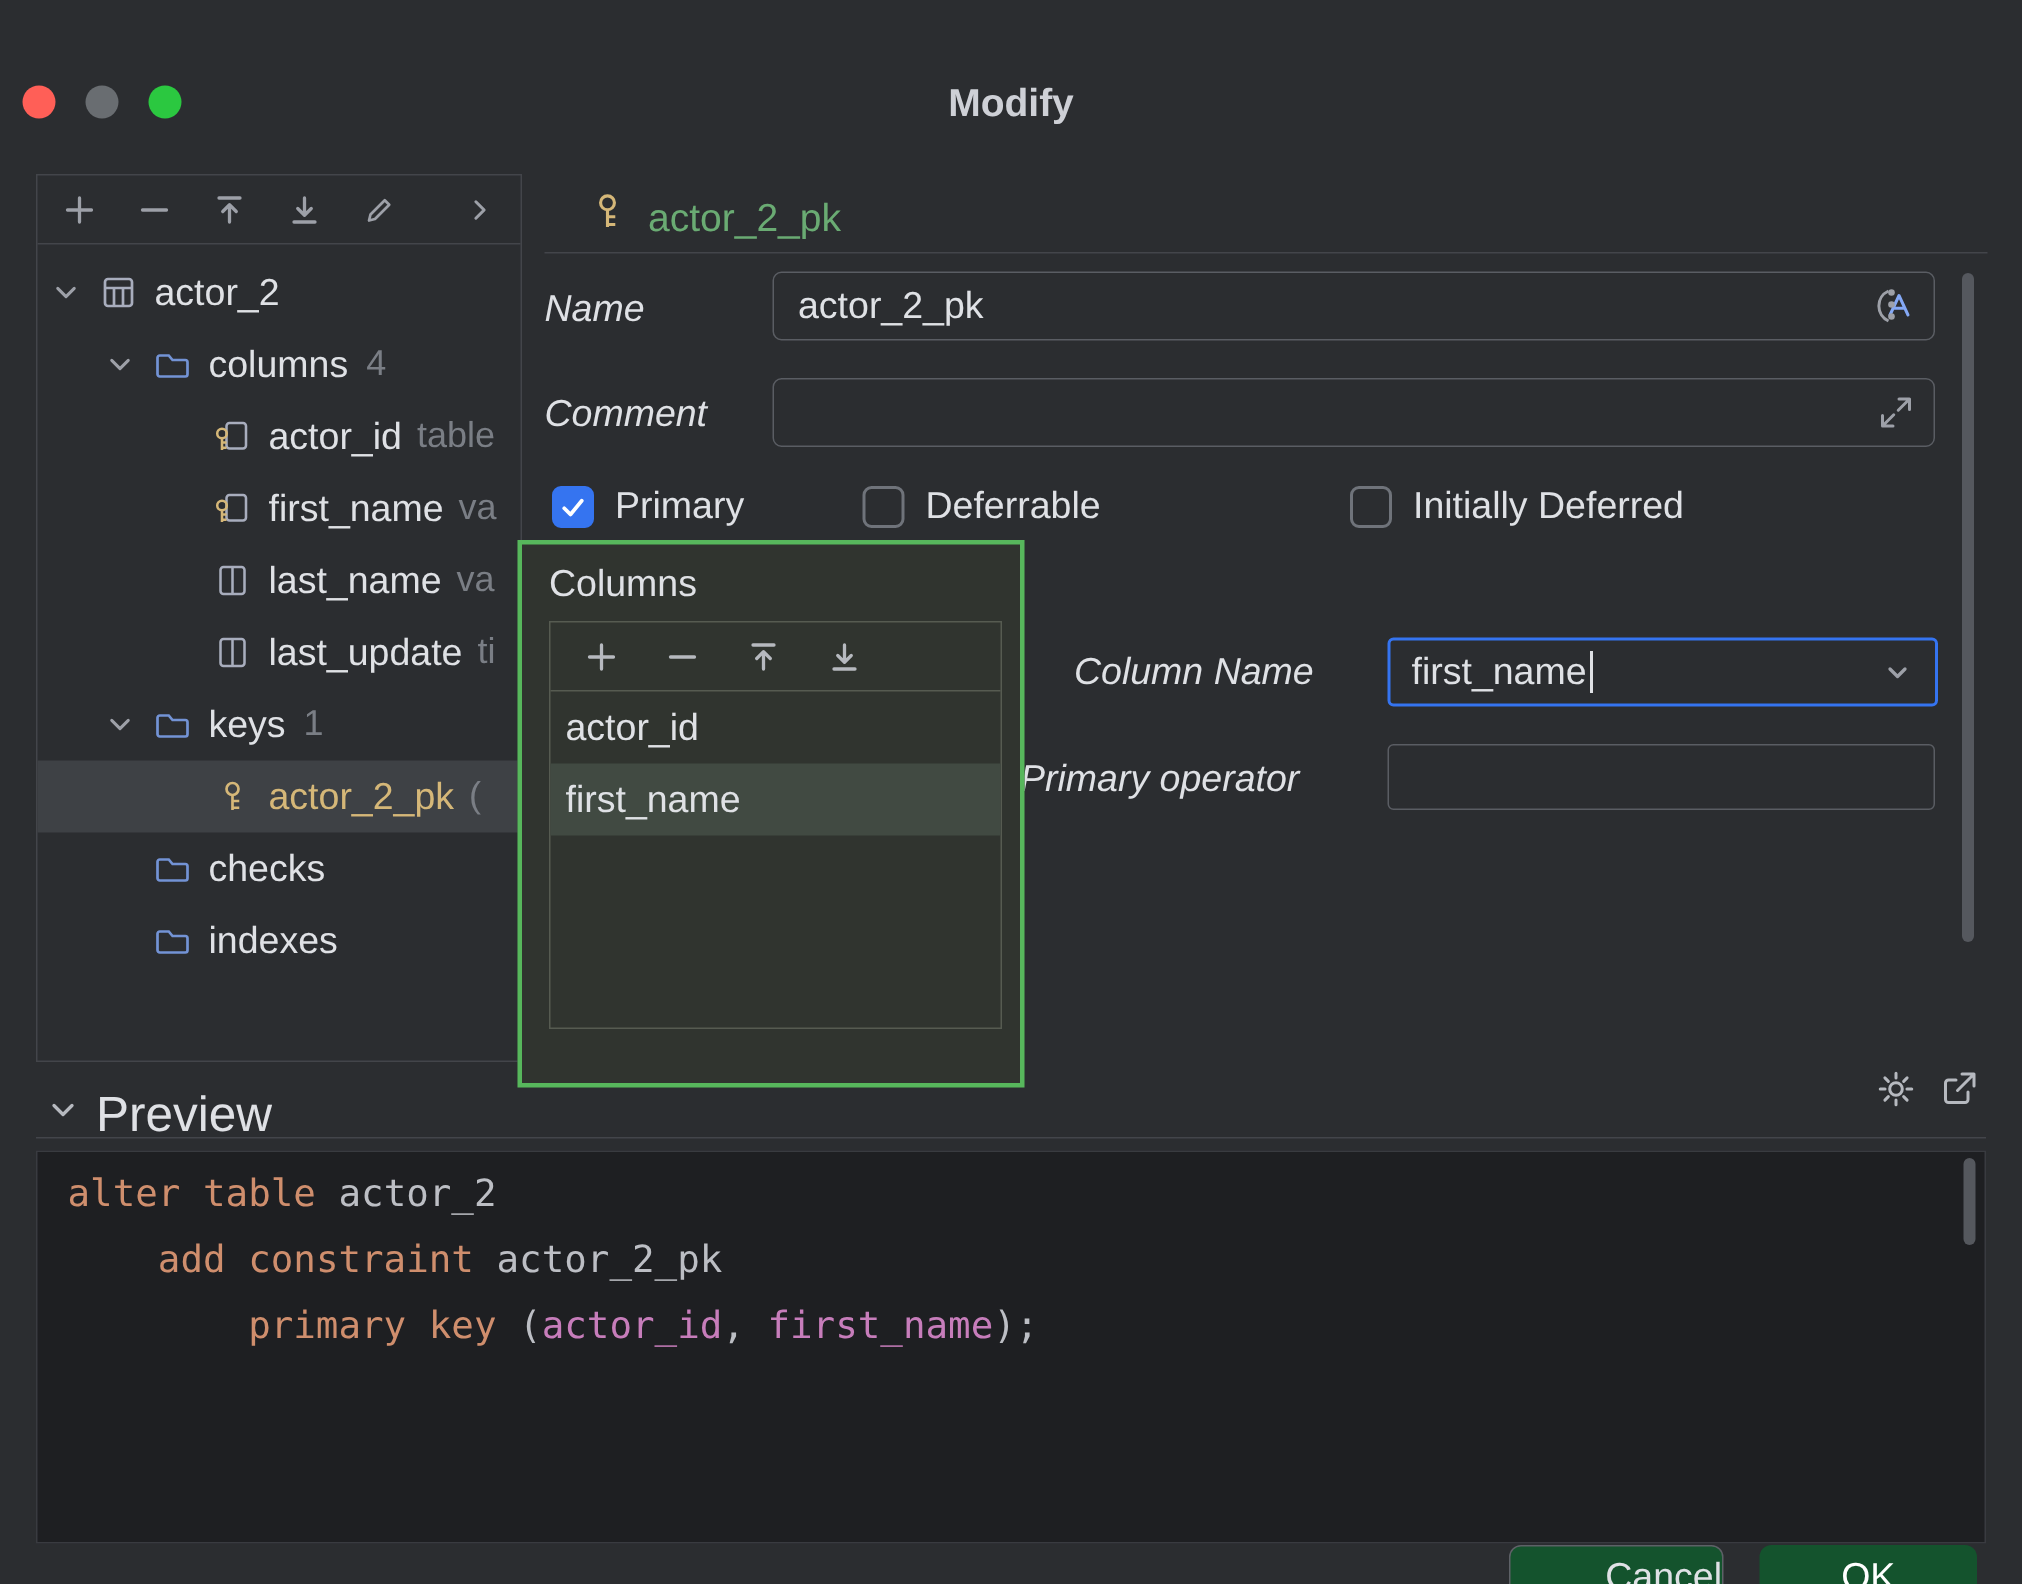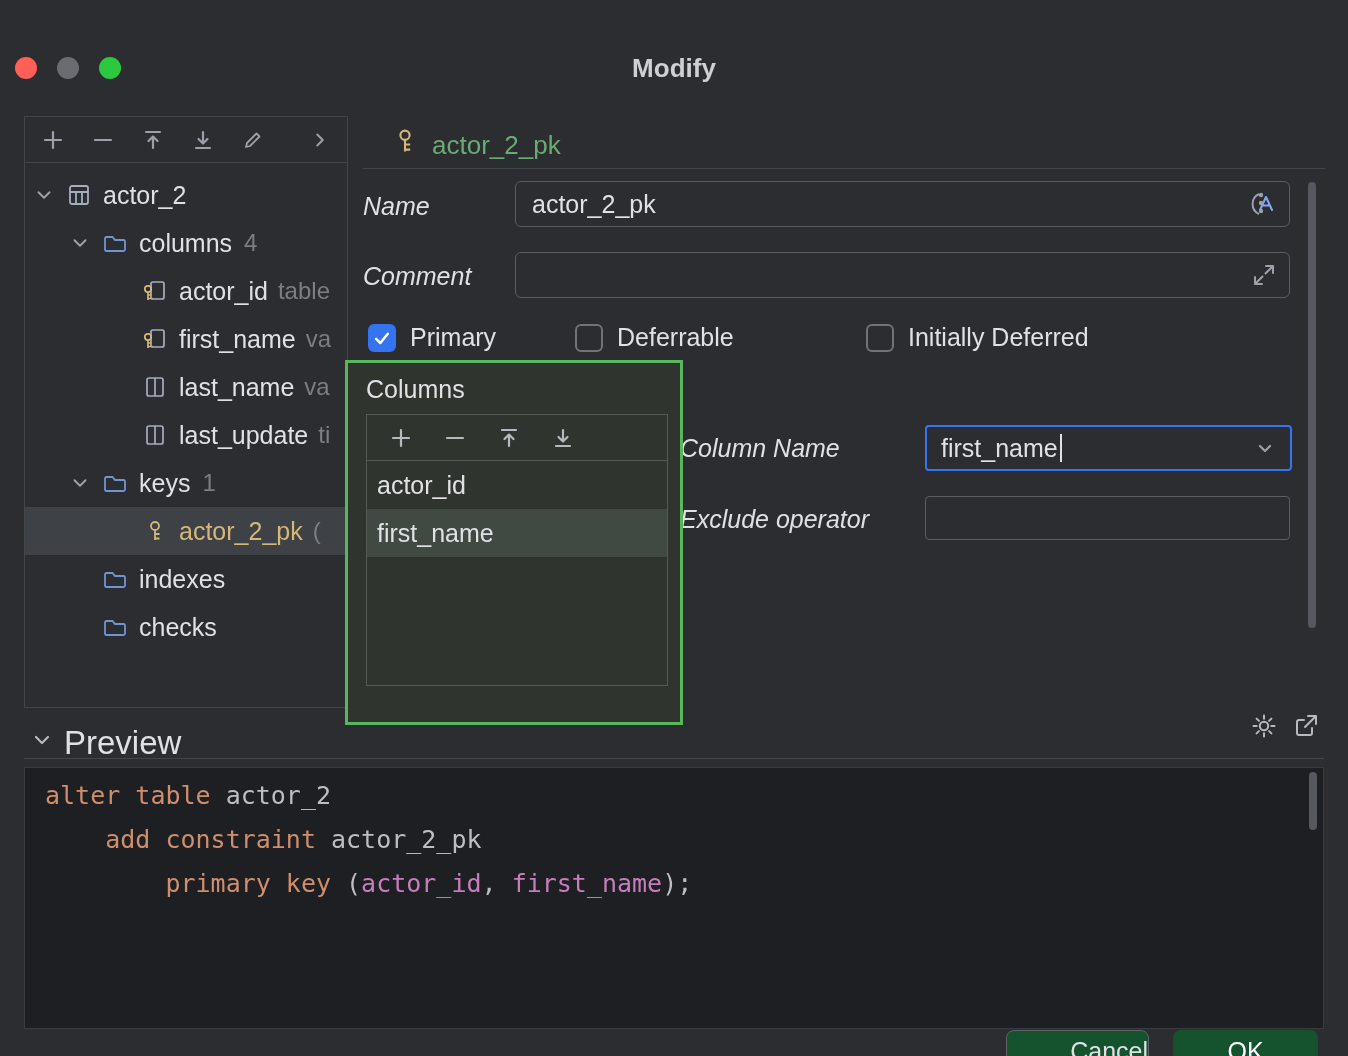--- a/index.html
+++ b/index.html
@@ -221,30 +221,30 @@
         <span class="gold">actor_2_pk</span>
         <span class="thint">(</span>
       </div>
       <div class="tree-row lvl1">
         <span class="chev"></span>
         <span class="ticon">
             <svg width="26" height="26" viewBox="0 0 26 26">
               <path d="M3 8.5C3 7.7 3.7 7 4.5 7h6l2.5 3h8.5c.8 0 1.5.7 1.5 1.5v8c0 .8-.7 1.5-1.5 1.5h-17C3.7 21 3 20.3 3 19.5v-11z" stroke="#7393D5" stroke-width="1.8" fill="none"></path>
             </svg>
           </span>
-        <span>indexes</span>
+        <span>checks</span>
       </div>
       <div class="tree-row lvl1">
         <span class="chev"></span>
         <span class="ticon">
             <svg width="26" height="26" viewBox="0 0 26 26">
               <path d="M3 8.5C3 7.7 3.7 7 4.5 7h6l2.5 3h8.5c.8 0 1.5.7 1.5 1.5v8c0 .8-.7 1.5-1.5 1.5h-17C3.7 21 3 20.3 3 19.5v-11z" stroke="#7393D5" stroke-width="1.8" fill="none"></path>
             </svg>
           </span>
-        <span>checks</span>
+        <span>indexes</span>
       </div>
     </div>
   </div>
 
   <span class="hdr-key">
       <svg width="30" height="30" viewBox="0 0 26 26">
         <circle cx="13" cy="8" r="4" stroke="#D5B778" stroke-width="1.8" fill="none"></circle>
         <path d="M13 12v10M13 16h4.5M13 20.5h4.5" stroke="#D5B778" stroke-width="1.8" fill="none"></path>
       </svg>
     </span>
@@ -284,36 +284,36 @@
         <svg width="20" height="20" viewBox="0 0 24 24">
           <path d="M5 13l5 5 9-11" stroke="#FFFFFF" stroke-width="3" fill="none" stroke-linecap="round" stroke-linejoin="round"></path>
         </svg>
       </span>
     <span>Primary</span>
   </div>
   <div class="cbrow" style="left:575px; top:283px;">
     <span class="cb"></span>
     <span>Deferrable</span>
   </div>
-  <div class="cbrow" style="left:866px; top:283px;">
+  <div class="cbrow" style="left:900px; top:283px;">
     <span class="cb"></span>
     <span>Initially Deferred</span>
   </div>
 
-  <span class="lbl" style="left:680px; top:394px;">Column Name</span>
+  <span class="lbl" style="left:716px; top:394px;">Column Name</span>
   <div class="combo">
     <span>first_name</span>
     <span class="caret"></span>
     <span class="chevd">
         <svg width="26" height="26" viewBox="0 0 26 26">
           <path d="M8 11l5 5 5-5" stroke="#9DA0A8" stroke-width="2.2" fill="none" stroke-linecap="round" stroke-linejoin="round"></path>
         </svg>
       </span>
   </div>
-  <span class="lbl" style="left:680px; top:465px;">Exclude operator</span>
+  <span class="lbl" style="left:680px; top:465px;">Primary operator</span>
   <div class="field f-exclude">
     <span></span>
   </div>
 
   <div class="vscroll" style="left:1308px; top:142px; height:446px;"></div>
 
   <div class="popup">
     <div class="popup-title">Columns</div>
     <div class="popup-box">
       <div class="popup-toolbar">

